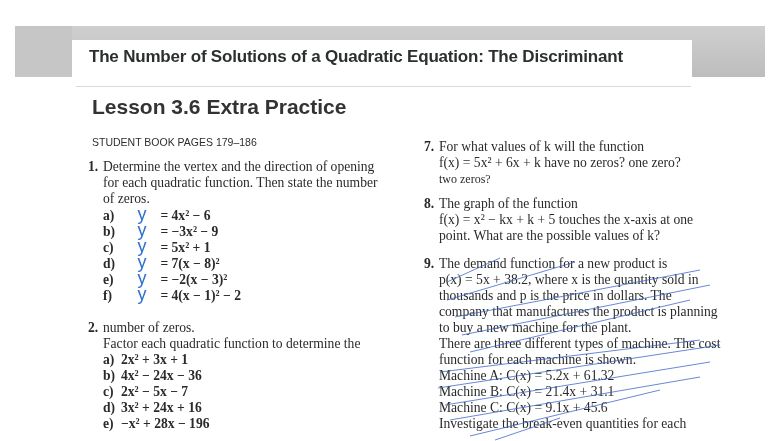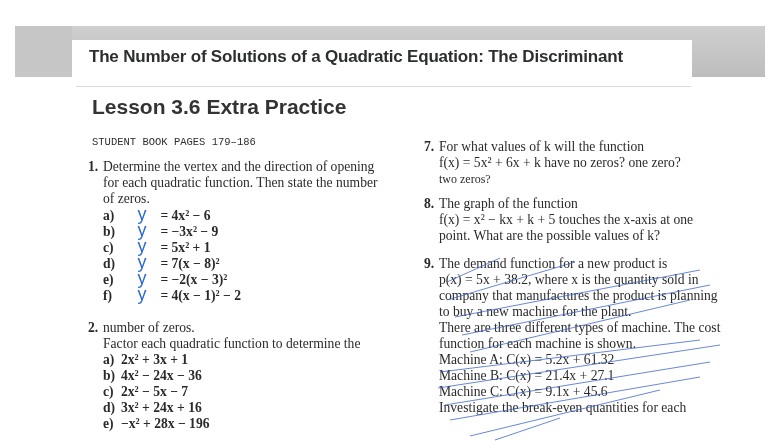--- a/index.html
+++ b/index.html
@@ -3,21 +3,21 @@
 <meta charset="utf-8">
 <style>
   html, body { margin:0; padding:0; }
   body { width:784px; height:441px; background:#ffffff; position:relative; overflow:hidden; font-family:"Liberation Serif", serif; color:#2a2a2a; }
   .banner-gray { position:absolute; left:15px; top:26px; width:750px; height:51px; background:linear-gradient(#cfcfcf,#bdbdbd); }
   .banner-shade-l { position:absolute; left:15px; top:26px; width:57px; height:51px; background:#c6c6c6; }
   .banner-white { position:absolute; left:72px; top:40px; width:620px; height:48px; background:#ffffff; }
   .banner-rule { position:absolute; left:76px; top:86px; width:615px; height:1px; background:#d9d9d9; }
   .banner-title { position:absolute; left:89px; top:47px; font-family:"Liberation Sans", sans-serif; font-weight:bold; font-size:17px; color:#2b2f30; text-underline-offset:3px; letter-spacing:-0.2px; white-space:nowrap; }
   .lesson-title { position:absolute; left:92px; top:95px; font-family:"Liberation Sans", sans-serif; font-weight:bold; font-size:21px; color:#333333; white-space:nowrap; }
-  .pages { position:absolute; left:92px; top:136px; font-family:Liberation Mono, monospace; font-size:10.5px; color:#2e2e2e; white-space:nowrap; }
+  .pages { position:absolute; left:92px; top:136px; font-family:Liberation Sans, sans-serif; font-size:10.5px; color:#2e2e2e; white-space:nowrap; }
   .q { position:absolute; font-size:13.6px; line-height:16px; white-space:nowrap; }
   .qnum { position:absolute; font-weight:bold; }
   .line { display:block; height:16px; }
   .eq { font-style:normal;font-weight:bold; }
   .hand { color:#2d6fd1; font-family:"Liberation Sans", sans-serif; font-size:18px; font-weight:normal; display:inline-block; width:30px; text-align:center; line-height:14px; }
   .sub { display:inline-block; width:24px; font-weight:bold; }
   .strikes { position:absolute; left:0; top:0; width:784px; height:441px; pointer-events:none; }
 </style>
 </head>
 <body>
@@ -75,26 +75,27 @@
     <span class="line">f(x) = x² − kx + k + 5 touches the x-axis at one</span>
     <span class="line">point. What are the possible values of k?</span>
   </div>
 </div>
 
 <div class="q" style="left:424px; top:256px;">
   <span class="qnum" style="left:0; top:0;">9.</span>
   <div style="position:absolute; left:15px; top:0;">
     <span class="line">The demand function for a new product is</span>
     <span class="line">p(x) = 5x + 38.2, where x is the quantity sold in</span>
+    <span class="line">thousands and p is the price in dollars. The</span>
     <span class="line">company that manufactures the product is planning</span>
     <span class="line">to buy a new machine for the plant.</span>
     <span class="line">There are three different types of machine. The cost</span>
     <span class="line">function for each machine is shown.</span>
     <span class="line">Machine A: C(x) = 5.2x + 61.32</span>
-    <span class="line">Machine B: C(x) = 21.4x + 27.1</span>
+    <span class="line">Machine B: C(x) = 21.4x + 31.1</span>
     <span class="line">Machine C: C(x) = 9.1x + 45.6</span>
     <span class="line">Investigate the break-even quantities for each</span>
   </div>
 </div>
 
 <svg class="strikes" viewBox="0 0 784 441">
   <g stroke="#3a63c9" stroke-width="0.9" fill="none" opacity="0.85">
     <line x1="447" y1="282" x2="500" y2="258"></line>
     <line x1="447" y1="300" x2="575" y2="262"></line>
     <line x1="455" y1="317" x2="700" y2="270"></line>

